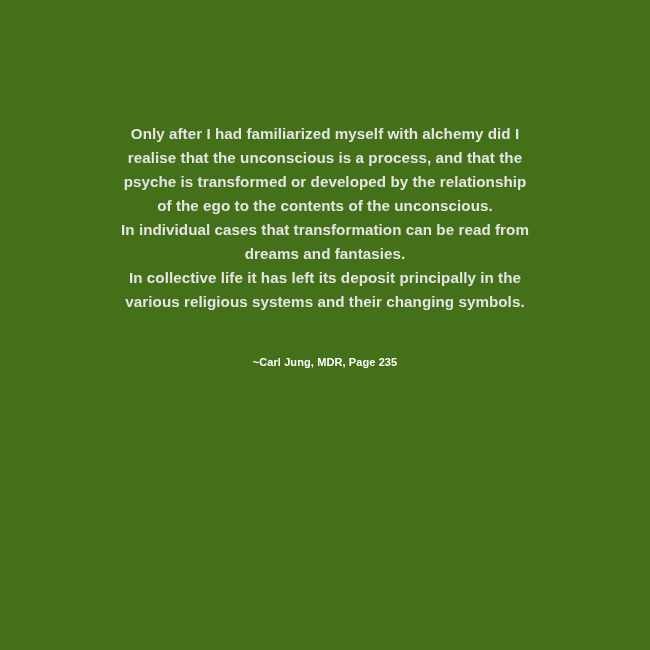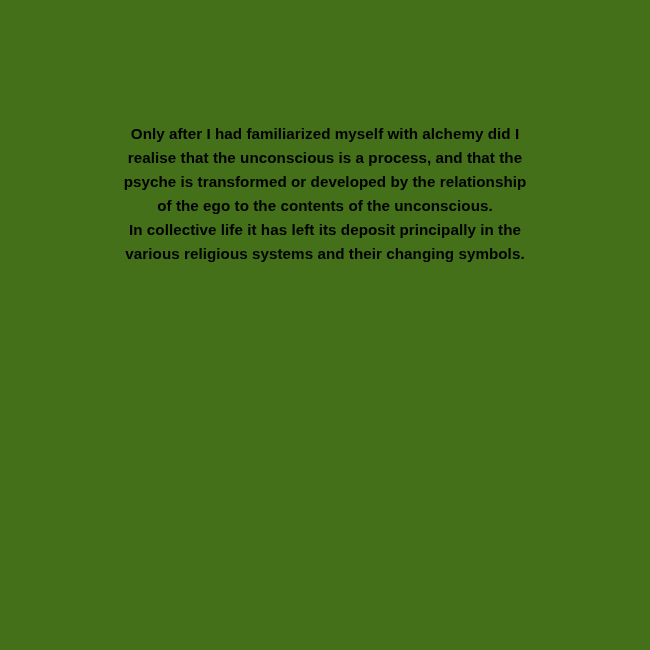--- a/index.html
+++ b/index.html
@@ -21,21 +21,21 @@
     flex-direction: column;
     align-items: center;
     justify-content: flex-start;
     padding: 122px 60px 0 60px;
     background: #44701a;
   }
   .quote-body {
     width: 100%;
     max-width: 420px;
     text-align: center;
-    color: #000000;
+    color: #e5e5e5;
     font-size: 15.2px;
     font-weight: bold;
     line-height: 1.58;
     letter-spacing: 0.05px;
   }
   .quote-para {
     margin: 0;
     padding: 0;
   }
   .attribution {
@@ -46,15 +46,17 @@
     font-weight: bold;
     letter-spacing: 0.1px;
   }
 </style>
 </head>
 <body>
 
 <div class="quote-card">
   <div class="quote-body">
     <p class="quote-para">Only after I had familiarized myself with alchemy did I realise that the unconscious is a process, and that the psyche is transformed or developed by the relationship of the ego to the contents of the unconscious.</p>
+    <p class="quote-para">In individual cases that transformation can be read from dreams and fantasies.</p>
     <p class="quote-para">In collective life it has left its deposit principally in the various religious systems and their changing symbols.</p>
   </div>
+  <div class="attribution">~Carl Jung, MDR, Page 235</div>
 </div>
 
 </body></html>

